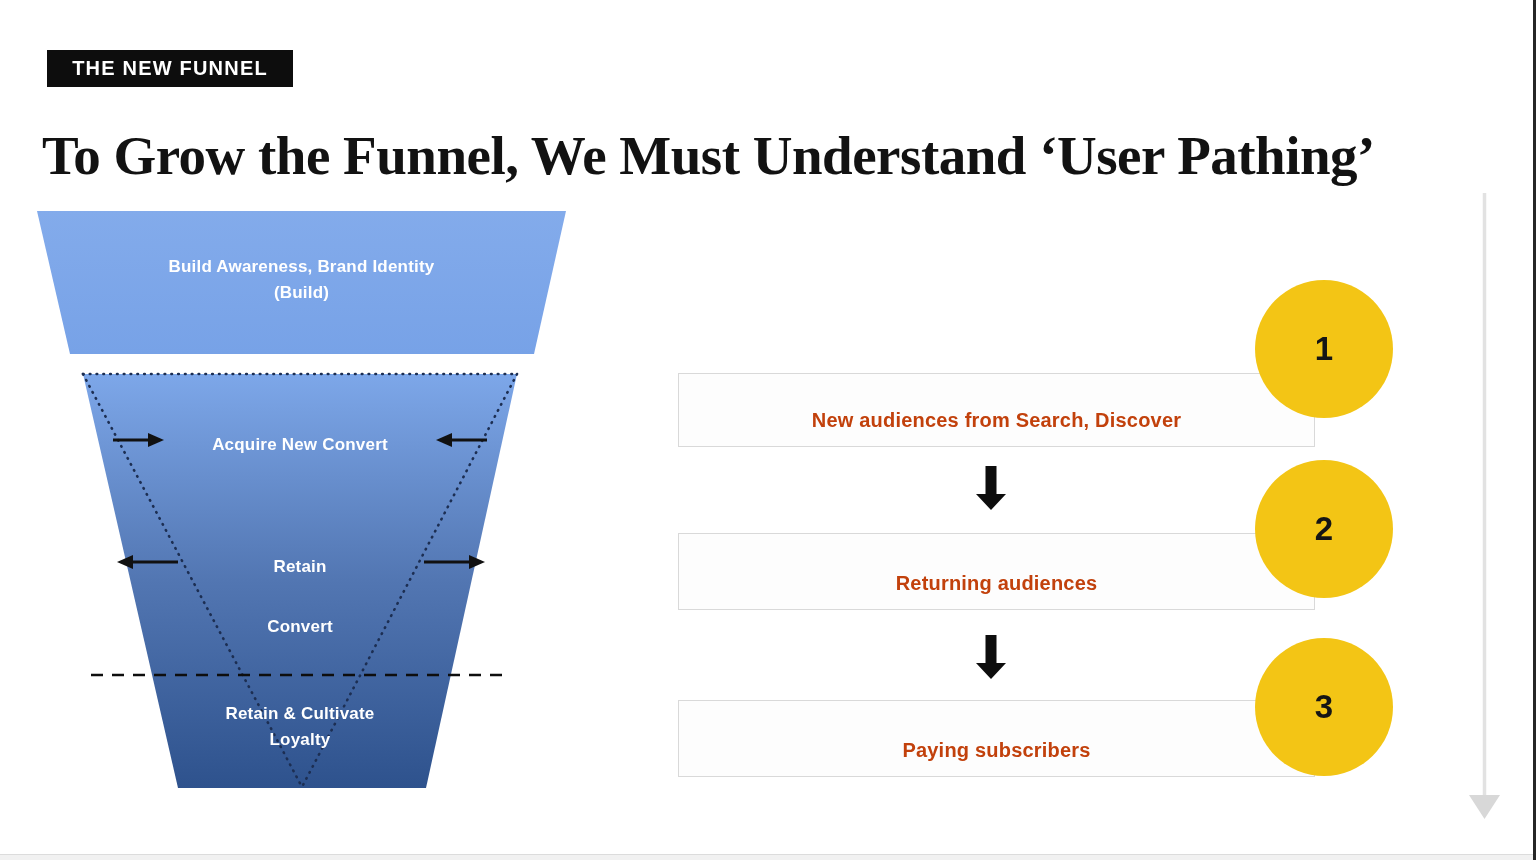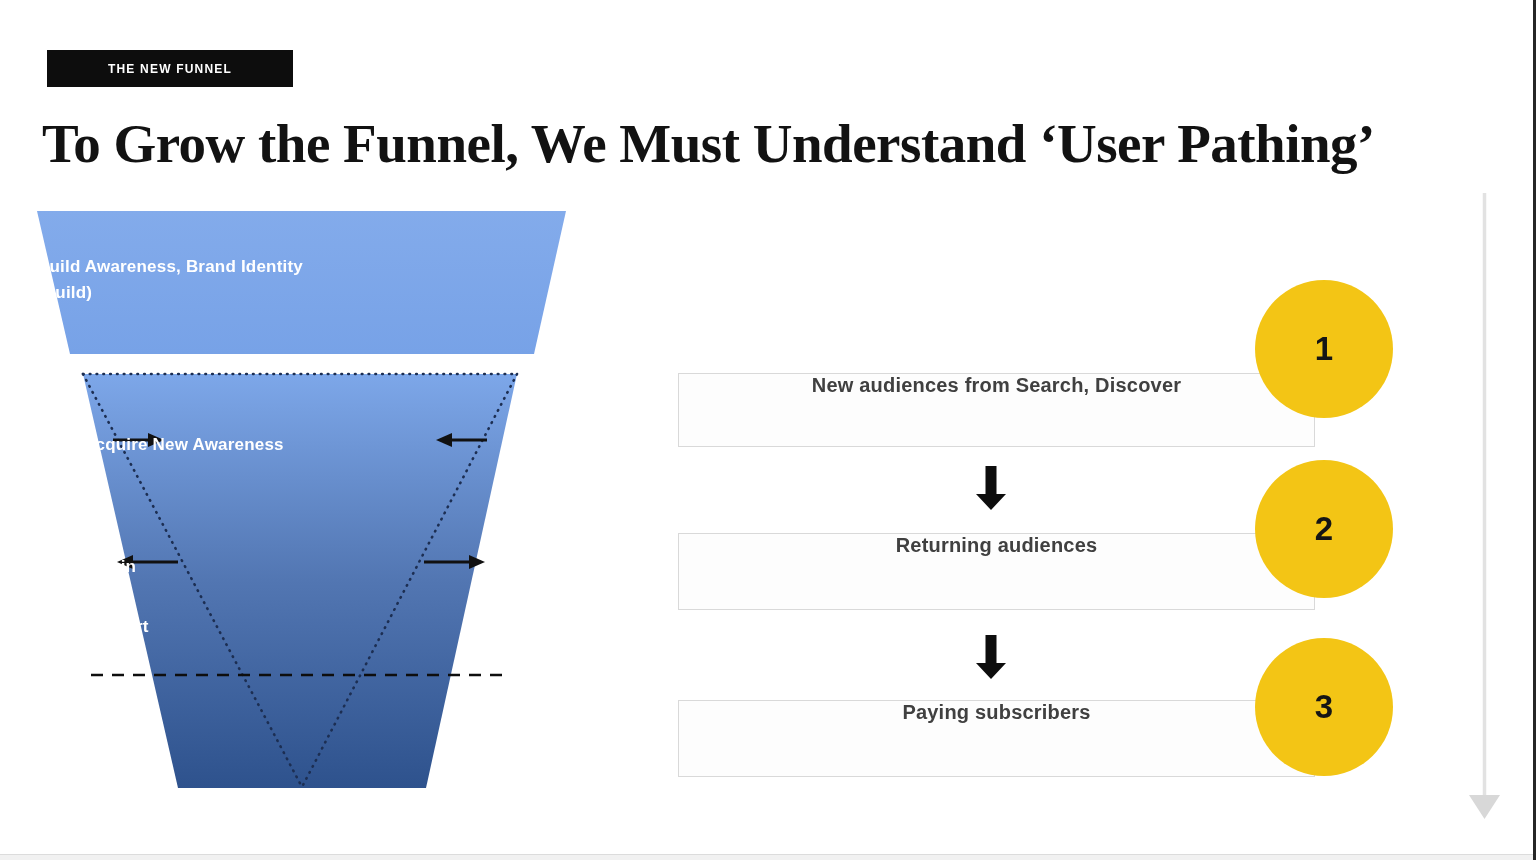--- a/index.html
+++ b/index.html
@@ -15,66 +15,66 @@
     position: absolute;
     left: 0; top: 0;
     width: 1536px; height: 860px;
   }
   .tag {
     position: absolute;
     left: 47px; top: 50px;
     width: 246px; height: 37px;
     background: #0d0d0d;
     color: #ffffff;
-    font-size: 12px;
+    font-size: 20px;
     font-weight: 700;
     letter-spacing: 1.2px;
     display: flex;
     align-items: center;
     justify-content: center;
     text-transform: uppercase;
   }
   .title {
     position: absolute;
-    left: 42px; top: 112px;
+    left: 42px; top: 124px;
     margin: 0;
     width: 1400px;
     font-family: "Liberation Serif", serif;
     font-size: 55px;
     font-weight: 700;
     color: #121212;
     letter-spacing: -0.5px;
     white-space: nowrap;
   }
   .funnel-label {
     position: absolute;
     color: #ffffff;
     font-weight: 700;
     font-size: 17px;
-    text-align: left;
+    text-align: center;
     line-height: 26px;
     letter-spacing: 0.2px;
   }
   .top-label   { left: 37px;  width: 529px; top: 254px; }
   .lbl-acquire { left: 83px;  width: 434px; top: 432px; }
   .lbl-engage  { left: 83px;  width: 434px; top: 554px; }
   .lbl-convert { left: 83px;  width: 434px; top: 614px; }
   .lbl-retain  { left: 110px; width: 380px; top: 701px; }
   .step-box {
     position: absolute;
     left: 678px;
     width: 637px;
     background: #fdfdfd;
     border: 1px solid #d9d9d9;
     display: flex;
-    align-items: flex-start;
+    align-items: flex-end;
     justify-content: center;
     padding-bottom: 14px;
     box-sizing: border-box;
-    color: #404040;
+    color: #c2410c;
     font-size: 20px;
     font-weight: 700;
     letter-spacing: 0.2px;
   }
   .box1 { top: 373px; height: 74px; }
   .box2 { top: 533px; height: 77px; }
   .box3 { top: 700px; height: 77px; }
   .badge {
     position: absolute;
     left: 1255px;
@@ -166,23 +166,27 @@
     </g>
   </svg>
 
   <div class="tag">THE NEW FUNNEL</div>
   <h1 class="title">To Grow the Funnel, We Must Understand ‘User Pathing’</h1>
 
   <div class="funnel-label top-label">
     <div>Build Awareness, Brand Identity</div>
     <div>(Build)</div>
   </div>
-  <div class="funnel-label lbl-acquire">Acquire New Awareness</div>
+  <div class="funnel-label lbl-acquire">Acquire New Convert</div>
   <div class="funnel-label lbl-engage">Retain</div>
   <div class="funnel-label lbl-convert">Convert</div>
+  <div class="funnel-label lbl-retain">
+    <div>Retain &amp; Cultivate</div>
+    <div>Loyalty</div>
+  </div>
 
   <div class="step-box box1">
     <span>New audiences from Search, Discover</span>
   </div>
   <div class="step-box box3">
     <span>Paying subscribers</span>
   </div>
   <div class="step-box box2">
     <span>Returning audiences</span>
   </div>

